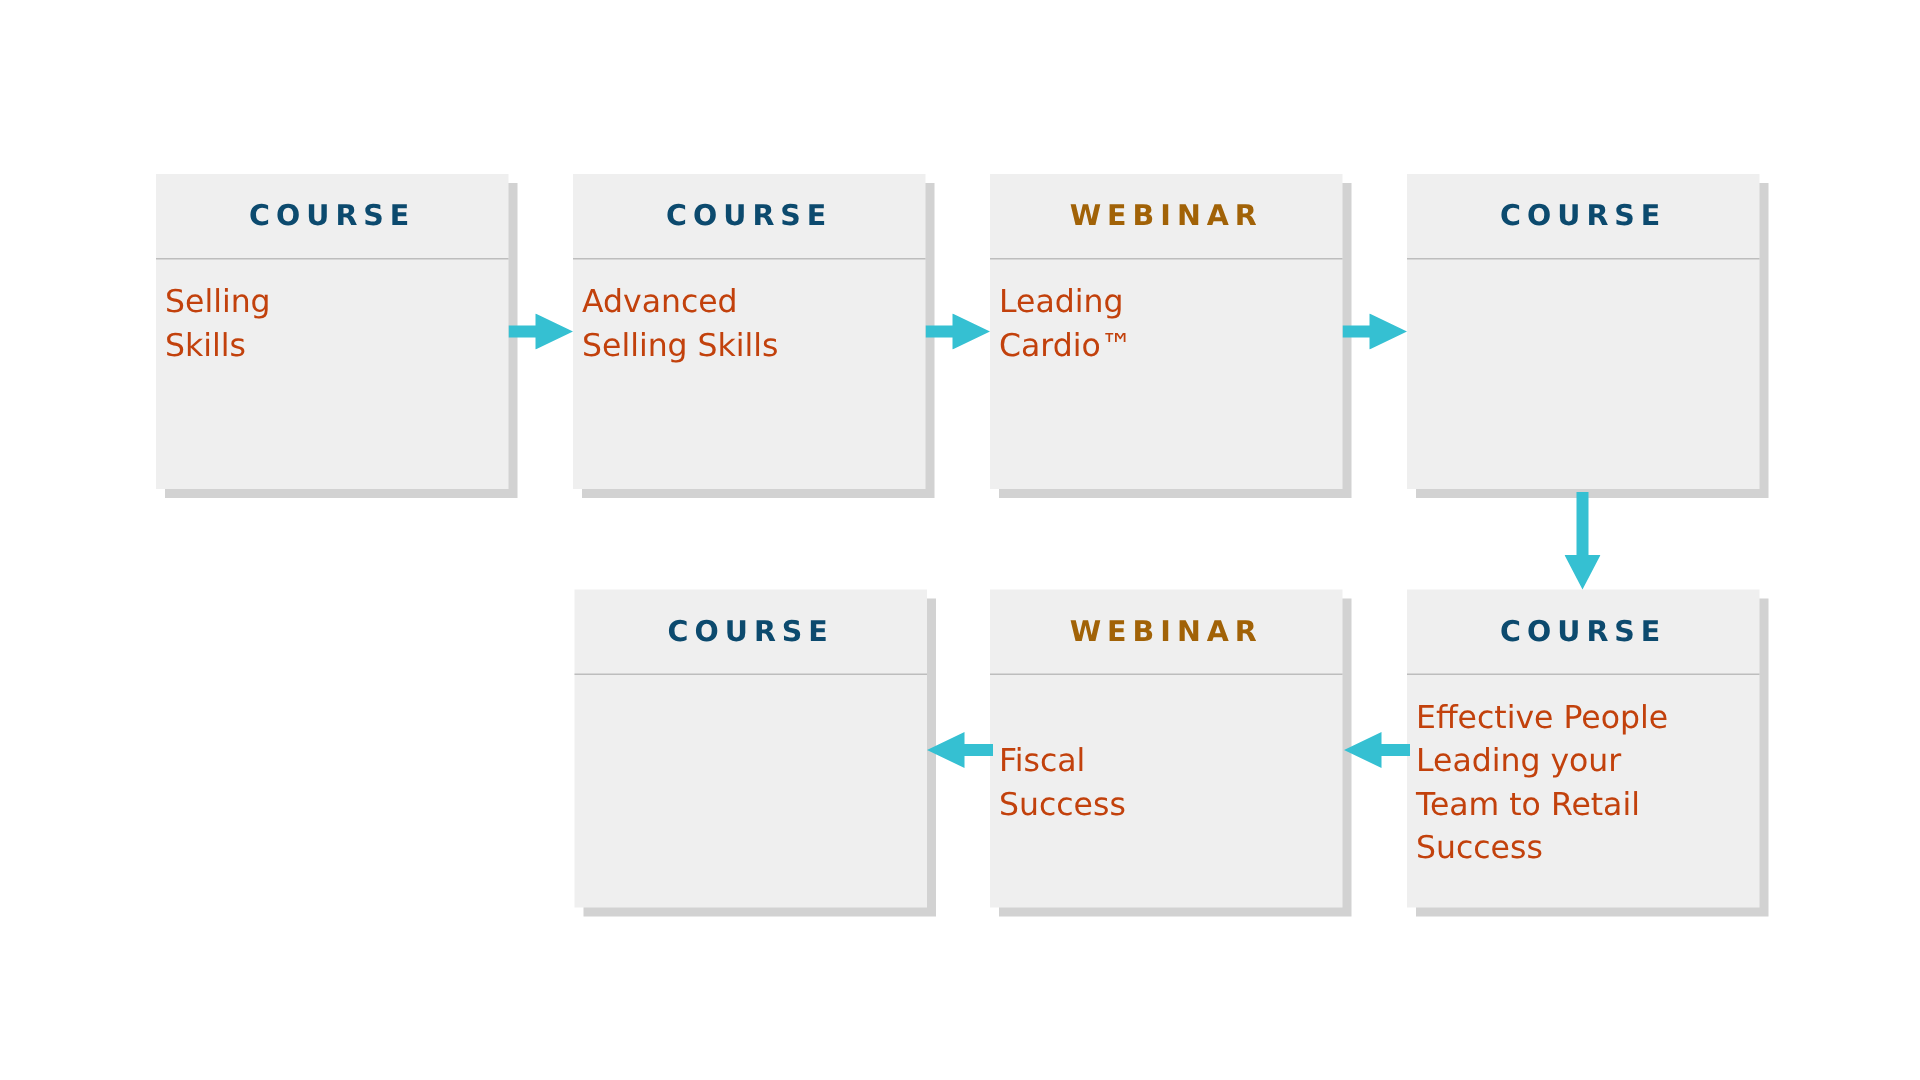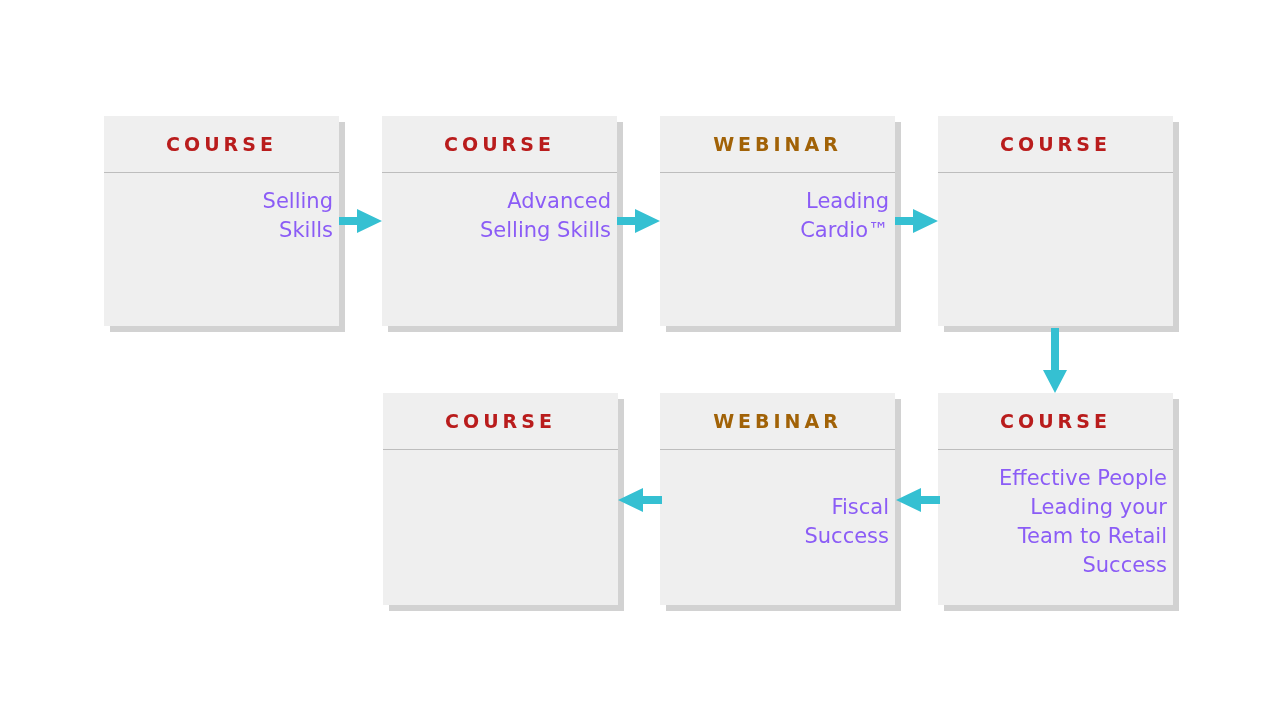--- a/index.html
+++ b/index.html
@@ -2,23 +2,23 @@
 <html><head>
 <meta charset="utf-8">
 <style>
   html, body { margin:0; padding:0; }
   body { width:1280px; height:720px; background:#ffffff; position:relative; overflow:hidden;
          font-family:"DejaVu Sans", "Liberation Sans", sans-serif; }
   .card { position:absolute; width:235px; background:#efefef;
           box-shadow:6px 6px 0 #d2d2d2; }
   .card .hdr { height:56px; border-bottom:1px solid #bdbdbd; display:flex; align-items:center; justify-content:center; }
   .card .lbl { font-family:"DejaVu Sans", sans-serif; font-weight:bold; font-size:19px; letter-spacing:4px; }
-  .card .lbl.course { color:#b91c1c; }
+  .card .lbl.course { color:#0c4a6e; }
   .card .lbl.webinar { color:#a16207; }
-  .card .title { text-align:right; color:#8b5cf6; font-size:21px; line-height:29px; padding:14px 6px 0; white-space:pre-line; }
+  .card .title { text-align:left; color:#c2410c; font-size:21px; line-height:29px; padding:14px 6px 0; white-space:pre-line; }
   .arrow { position:absolute; }
 </style>
 </head>
 <body>
 
 <div class="card" style="left:104px; top:116px; height:210px;">
   <div class="hdr">
       <span class="lbl course">COURSE</span>
     </div>
   <div class="title">Selling

